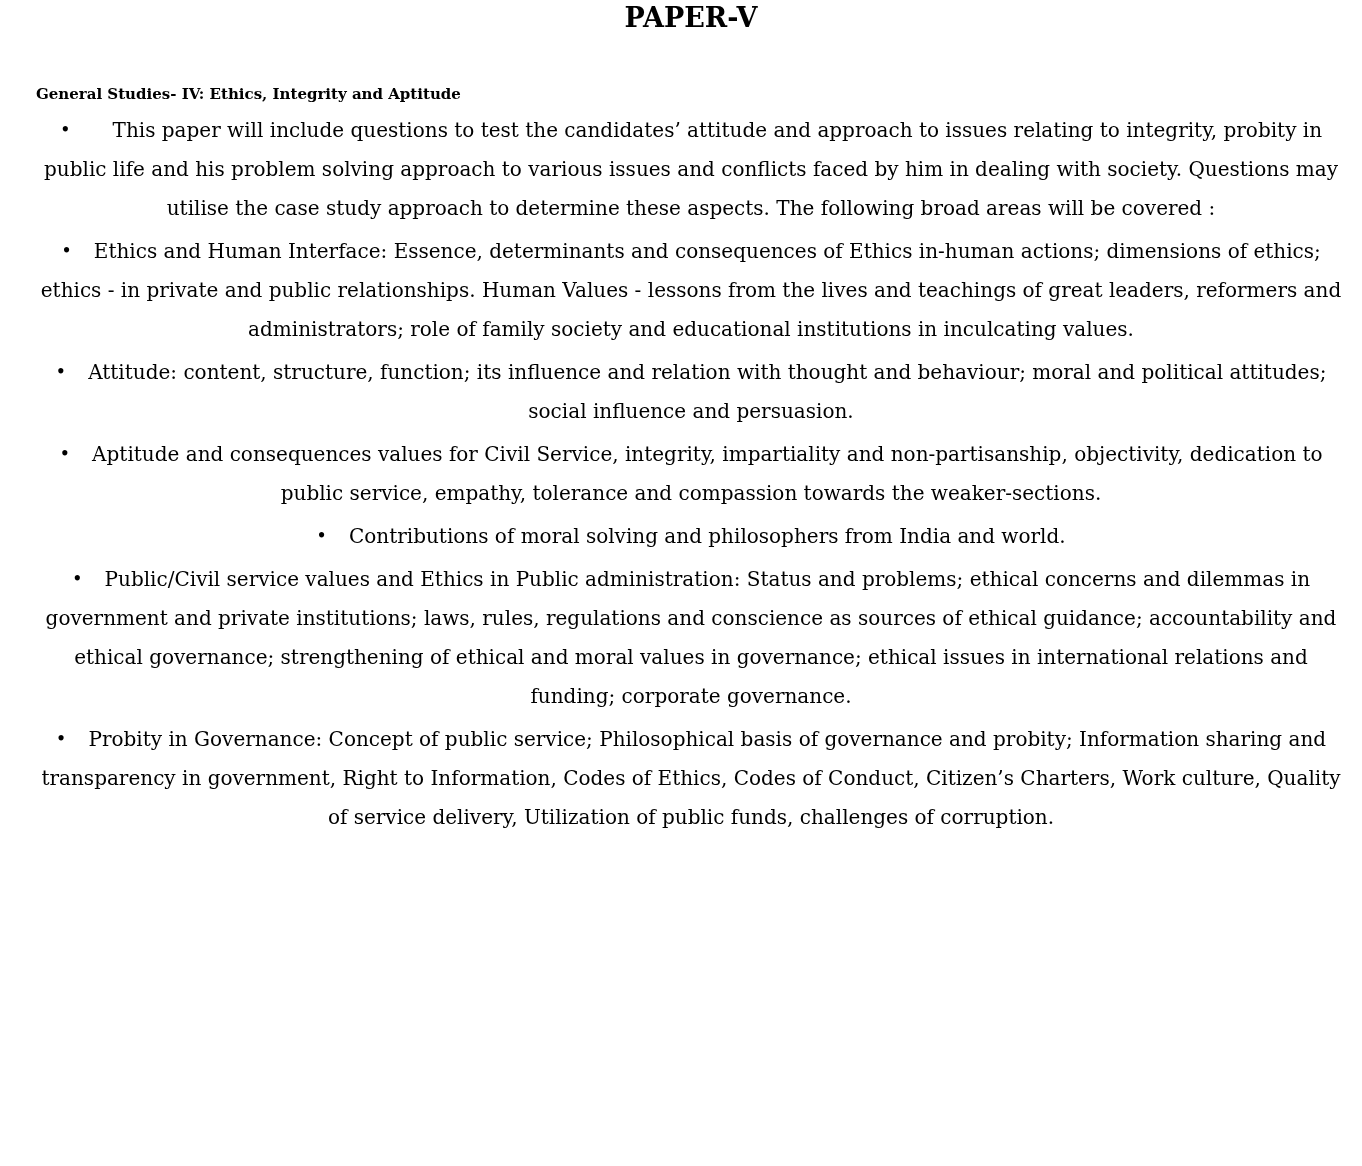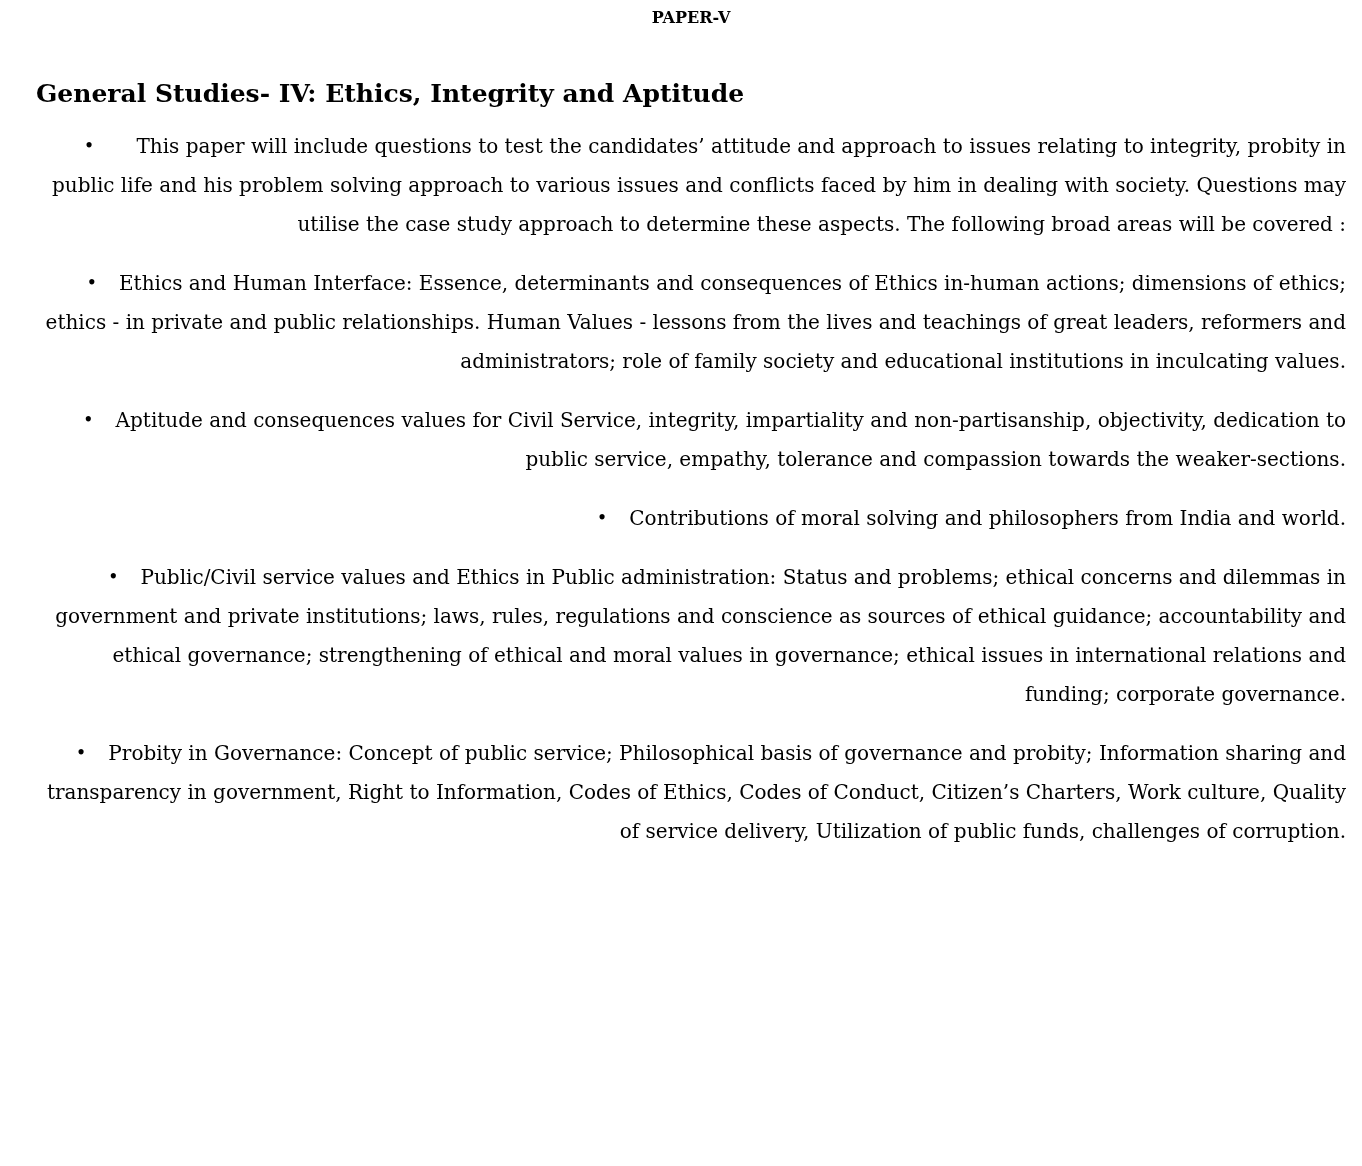--- a/index.html
+++ b/index.html
@@ -17,36 +17,36 @@
   }
   .page {
     box-sizing: border-box;
     width: 1362px;
     height: 1166px;
     padding: 5px 16px 0 36px;
   }
   .doc-title {
     text-align: center;
     font-weight: bold;
-    font-size: 16px;
+    font-size: 27px;
     line-height: 26px;
     margin: 0;
   }
   .doc-heading {
     font-weight: bold;
-    font-size: 25px;
+    font-size: 15px;
     line-height: 26px;
     margin: 50px 0 0 0;
     text-align: left;
   }
   .para {
     font-size: 20px;
     line-height: 39px;
-    margin: 20px 0 0 0;
-    text-align: right;
+    margin: 4px 0 0 0;
+    text-align: center;
   }
   .bullet {
     display: inline-block;
     font-size: 18px;
     margin-right: 22px;
     transform: translateY(-1px);
   }
   .bullet.wide {
     margin-right: 42px;
   }
@@ -57,20 +57,21 @@
 <div class="page">
 
   <p class="doc-title">PAPER-V</p>
 
   <p class="doc-heading">General Studies- IV: Ethics, Integrity and Aptitude</p>
 
   <p class="para"><span class="bullet wide">•</span><span>This paper will include questions to test the candidates’ attitude and approach to issues relating to integrity, probity in public life and his problem solving approach to various issues and conflicts faced by him in dealing with society. Questions may utilise the case study approach to determine these aspects. The following broad areas will be covered :</span></p>
 
   <p class="para"><span class="bullet">•</span><span>Ethics and Human Interface: Essence, determinants and consequences of Ethics in-human actions; dimensions of ethics; ethics - in private and public relationships. Human Values - lessons from the lives and teachings of great leaders, reformers and administrators; role of family society and educational institutions in inculcating values.</span></p>
 
+  <p class="para"><span class="bullet">•</span><span>Attitude: content, structure, function; its influence and relation with thought and behaviour; moral and political attitudes; social influence and persuasion.</span></p>
 
   <p class="para"><span class="bullet">•</span><span>Aptitude and consequences values for Civil Service, integrity, impartiality and non-partisanship, objectivity, dedication to public service, empathy, tolerance and compassion towards the weaker-sections.</span></p>
 
 
   <p class="para"><span class="bullet">•</span><span>Contributions of moral solving and philosophers from India and world.</span></p>
 
   <p class="para"><span class="bullet">•</span><span>Public/Civil service values and Ethics in Public administration: Status and problems; ethical concerns and dilemmas in government and private institutions; laws, rules, regulations and conscience as sources of ethical guidance; accountability and ethical governance; strengthening of ethical and moral values in governance; ethical issues in international relations and funding; corporate governance.</span></p>
 
   <p class="para"><span class="bullet">•</span><span>Probity in Governance: Concept of public service; Philosophical basis of governance and probity; Information sharing and transparency in government, Right to Information, Codes of Ethics, Codes of Conduct, Citizen’s Charters, Work culture, Quality of service delivery, Utilization of public funds, challenges of corruption.</span></p>
 

